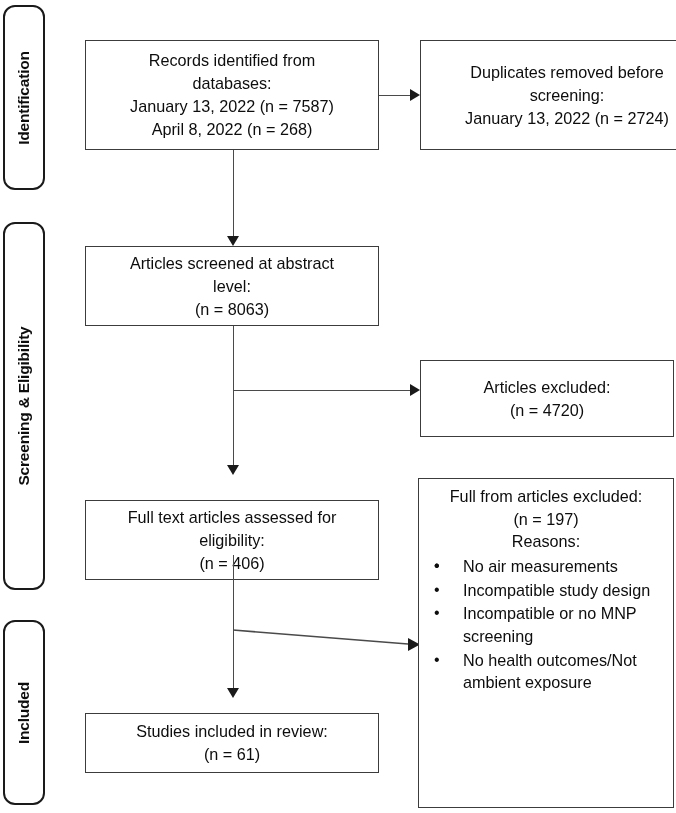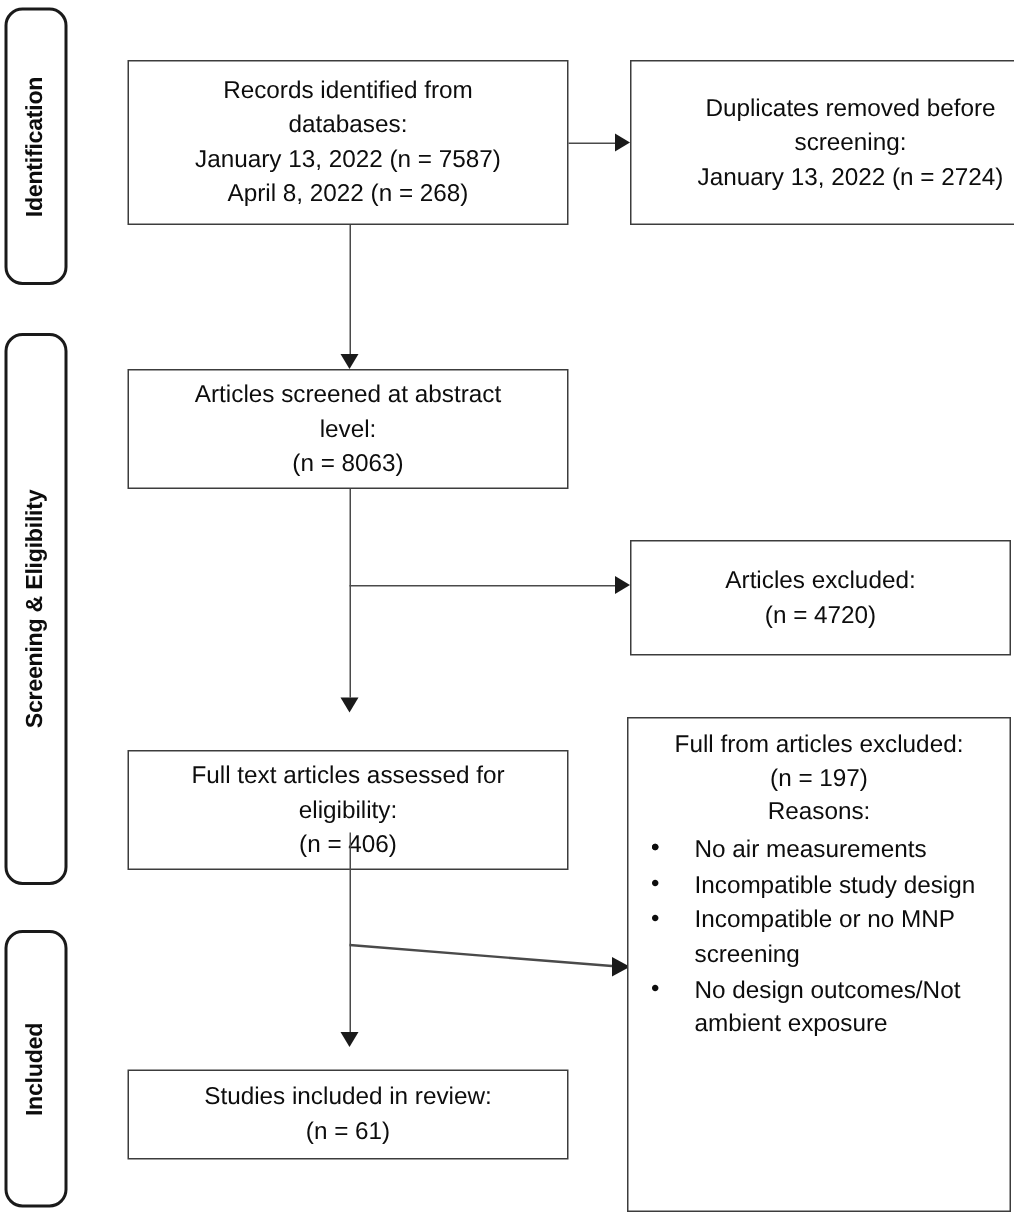--- a/index.html
+++ b/index.html
@@ -218,21 +218,21 @@
       <li>
         <span class="bullet">•</span>
         <span>Incompatible study design</span>
       </li>
       <li>
         <span class="bullet">•</span>
         <span>Incompatible or no MNP screening</span>
       </li>
       <li>
         <span class="bullet">•</span>
-        <span>No design outcomes/Not ambient exposure</span>
+        <span>No health outcomes/Not ambient exposure</span>
       </li>
     </ul>
   </div>
 
   <div class="box" id="box-studies">
     <span class="line">Studies included in review:</span>
     <span class="line">(n = 61)</span>
   </div>
 
 </div>

